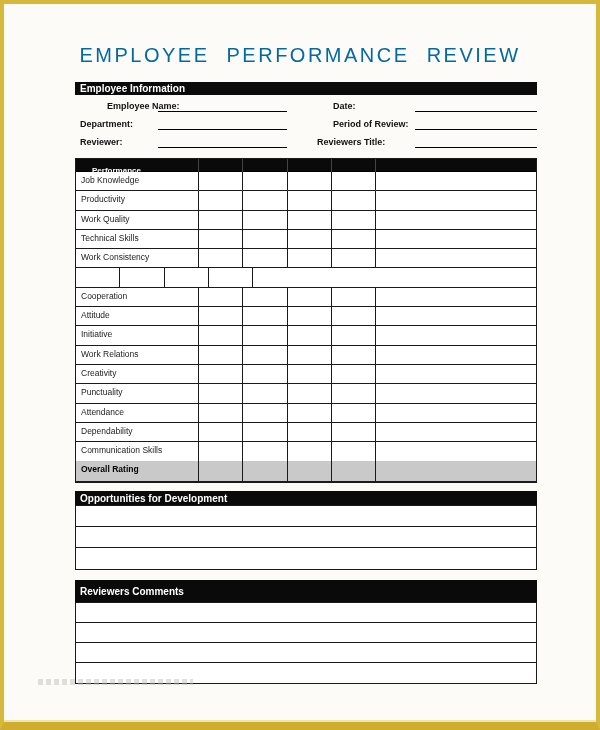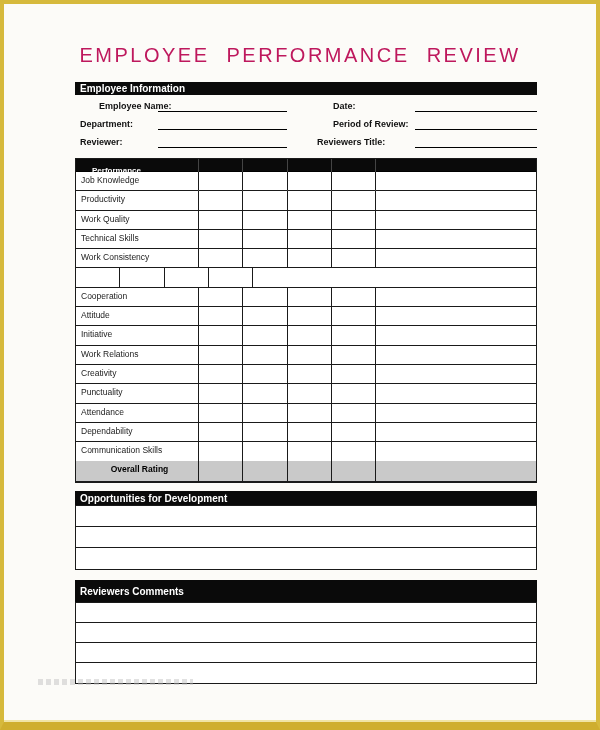--- a/index.html
+++ b/index.html
@@ -16,21 +16,21 @@
     position:absolute; inset:0; pointer-events:none; z-index:5;
     border:4px solid #d6b93c; border-bottom:8px solid #cfae2f;
   }
   .frame-light-line {
     position:absolute; left:4px; right:4px; bottom:8px; height:2px;
     background:#f0e4a6; z-index:5; pointer-events:none;
   }
   .title {
     position:absolute; top:44px; left:0; width:100%;
     text-align:center; font-size:20px; font-weight:400;
-    letter-spacing:2.5px; word-spacing:9px; color:#be185d;
+    letter-spacing:2.5px; word-spacing:9px; color:#0369a1;
   }
   .content { position:absolute; left:75px; top:0; width:462px; }
   .bar {
     position:absolute; left:0; width:462px; background:#0a0a0a;
     color:#ffffff; font-weight:bold; font-size:10px;
     display:flex; align-items:center; padding-left:5px;
   }
   .bar-emp   { top:82px;  height:13px; }
   .bar-dev   { top:491px; height:14px; }
   .bar-rev   { top:580px; height:22px; }
@@ -52,21 +52,21 @@
   .cell { border-right:1px solid #1a1a1a; height:100%; }
   .cell:last-child { border-right:none; }
   .c-label { width:123px; font-size:8.5px; color:#222; padding:3px 0 0 5px; }
   .c-rate  { width:44px; }
   .c-good  { width:45px; }
   .c-comments { flex:1; }
   .thead .cell {
     color:#fff; font-weight:bold; font-size:8px; display:flex;
     align-items:center; justify-content:center; padding:16px; border-right-color:#444;
   }
-  .overall { background:#c9c9c9; height:20px;text-align:center; }
+  .overall { background:#c9c9c9; height:20px; }
   .overall .c-label { font-weight:bold; color:#000; }
   
   .lines-box {
     position:absolute; left:0; width:462px;
     border:1px solid #1a1a1a; background:#fff;
   }
   .box-dev { top:505px; height:65px; }
   .box-rev { top:602px; height:82px; }
   .blank-row { width:100%; border-bottom:1px solid #1a1a1a; }
   .blank-row:last-child { border-bottom:none; }
@@ -86,21 +86,21 @@
   <div class="frame-light-line"></div>
 
   <div class="title">EMPLOYEE  PERFORMANCE  REVIEW</div>
 
   <div class="content">
 
     <div class="bar bar-emp">
       <span>Employee Information</span>
     </div>
 
-    <span class="f-label" style="left:5px;   top:101px;padding-left:19px;">Employee Name:</span>
+    <span class="f-label" style="left:13px;   top:101px;padding-left:19px;">Employee Name:</span>
     <div class="f-line" style="left:83px;  top:100px; width:129px;"></div>
     <span class="f-label" style="left:5px;   top:119px;">Department:</span>
     <div class="f-line" style="left:83px;  top:118px; width:129px;"></div>
     <span class="f-label" style="left:5px;   top:137px;">Reviewer:</span>
     <div class="f-line" style="left:83px;  top:136px; width:129px;"></div>
 
     <span class="f-label" style="left:258px; top:101px;">Date:</span>
     <div class="f-line" style="left:340px; top:100px; width:122px;"></div>
     <span class="f-label" style="left:258px; top:119px;">Period of Review:</span>
     <div class="f-line" style="left:340px; top:118px; width:122px;"></div>

